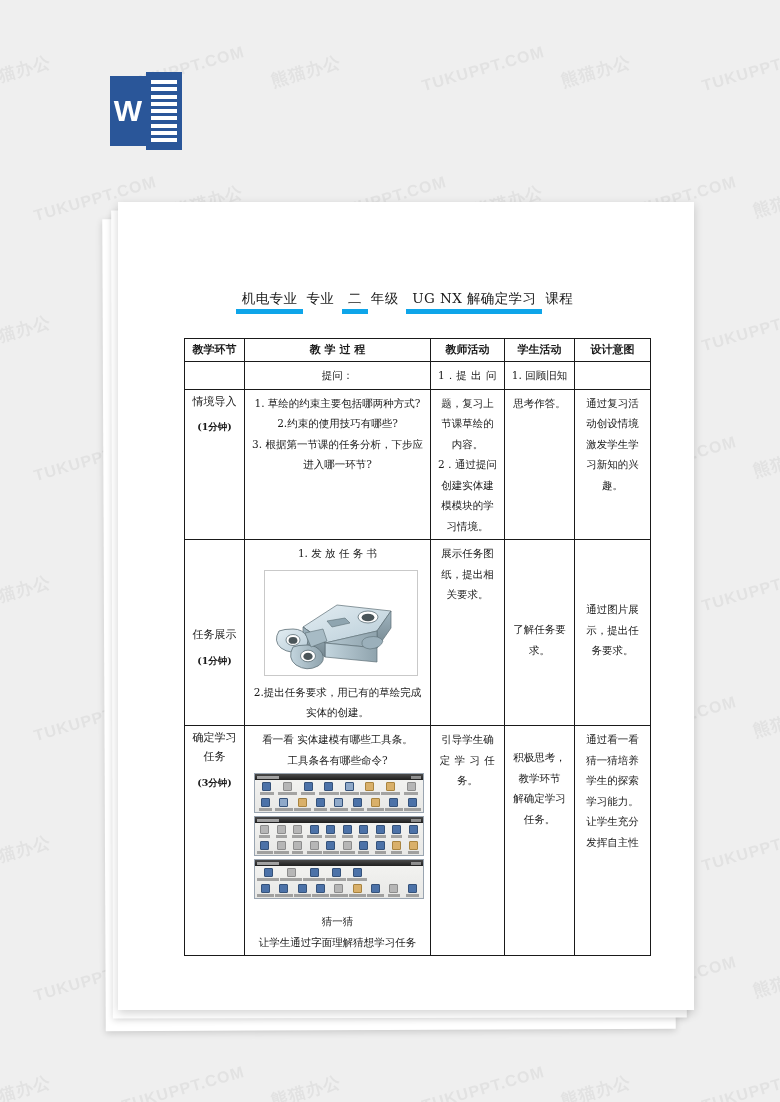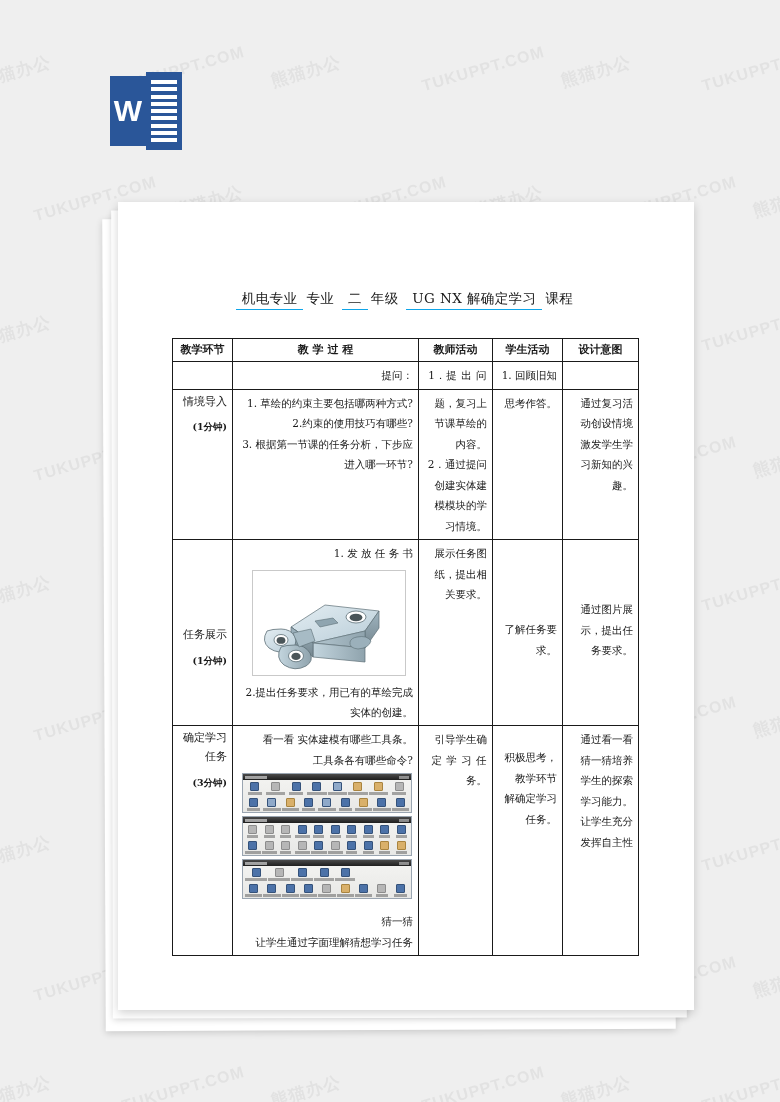--- a/index.html
+++ b/index.html
@@ -124,42 +124,42 @@
 
   #doc-subline {
     position: absolute;
     left: 0; top: 88px;
     width: 576px;
     text-align: center;
     font-size: 13.5px;
     letter-spacing: 0.4px;
   }
   #doc-subline .ul {
-    border-bottom: 1px solid #0ea5e9;
+    border-bottom: 5px solid #0ea5e9;
     padding: 0 6px 1px 6px;
     display: inline-block;
   }
   #doc-subline .lbl { padding: 0 3px; }
 
   
   #lesson-table {
     position: absolute;
-    left: 54px; top: 136px;
+    left: 66px; top: 136px;
     width: 466px;
     border-collapse: collapse;
     table-layout: fixed;
     font-size: 10.5px;
     line-height: 1.95;
   }
   #lesson-table td, #lesson-table th {
     border: 1px solid #1a1a1a;
     vertical-align: top;
     padding: 3px 5px;
     font-weight: normal;
-    text-align: right;
+    text-align: center;
   }
   #lesson-table thead th {
     text-align: center;
     font-weight: bold;
     font-size: 11px;
     padding: 4px 3px;
     line-height: 1.3;
   }
   .c-stage   { width: 60px; }
   .c-process { width: 186px; }

